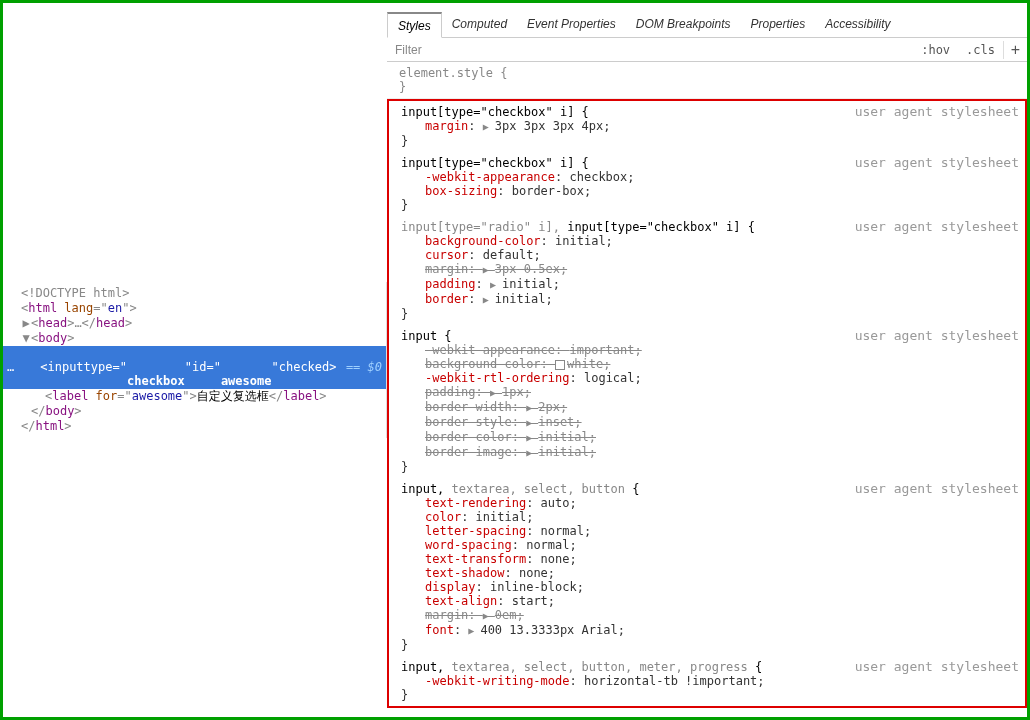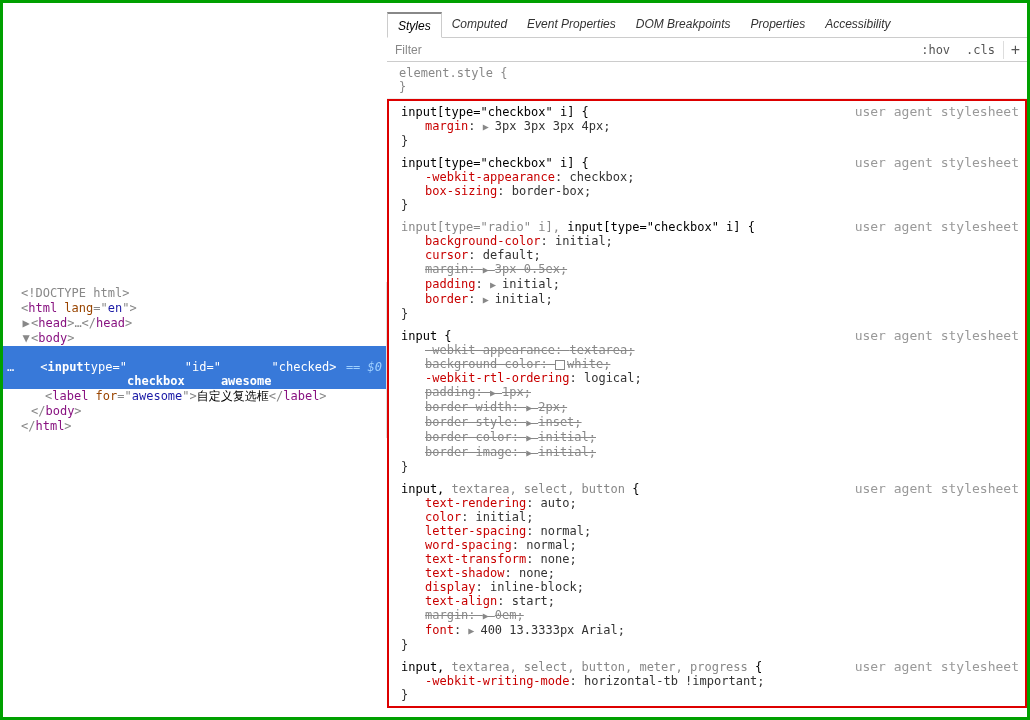--- a/index.html
+++ b/index.html
@@ -26,21 +26,21 @@
   .tag-attr { color: #994500; }
   .tag-val { color: #1a1aa6; margin-top: 28px; }
   .disclose { color: #888; display:inline-block; width:10px; text-align:center; }
   .sel-line {
     background: #3879d9; color: #fff;
     display: flex; align-items: center;
     padding-left: 4px;
   }
   .sel-line .tag-punct, .sel-line .tag-name, .sel-line .tag-attr,
   .sel-line .tag-val, .sel-line .disclose { color: #fff; }
-  .sel-line .tag-name.bold { font-weight: bold; }
+  .sel-line .tag-name.bold { font-weight: normal; }
   .sel-line .tag-val.bold { font-weight: bold; }
   .sel-dots { color:#fff; padding-right:2px; }
   .sel-trail { color: #9fd0ff; margin-left: auto; padding-right: 4px; font-style: italic; }
 
   .right-panel { flex: 1; display: flex; flex-direction: column; overflow:hidden; }
   .tabs { display: flex; border-bottom: 1px solid #ccc; height: 26px; align-items:stretch; font-family: "Segoe UI", Arial, sans-serif; font-size: 12px; color:#333;font-style:italic; }
   .tab { padding: 5px 10px 4px; cursor:default; }
   .tab.active { background:#fff; border:1px solid #ccc; border-bottom:1px solid #fff; margin-bottom:-1px; border-top:2px solid #888; color:#000; }
   .filter-row { display:flex; align-items:center; border-bottom:1px solid #ccc; height:24px; font-family: "Segoe UI", Arial, sans-serif; font-size:12px; color:#888; }
   .filter-input { flex:1; padding:0 8px; }
@@ -144,21 +144,21 @@
             <div class="prop"><span class="pname strike">margin</span><span class="pval strike">: </span><span class="pval strike" style="color:#888;font-size:10px">▶ </span><span class="pval strike">3px 0.5ex;</span></div>
             <div class="prop"><span class="pname">padding</span><span class="pval">: </span><span class="pval" style="color:#888;font-size:10px">▶ </span><span class="pval">initial;</span></div>
             <div class="prop"><span class="pname">border</span><span class="pval">: </span><span class="pval" style="color:#888;font-size:10px">▶ </span><span class="pval">initial;</span></div>
             <div class="brace">}</div>
           </div>
           <div class="rule-block">
             <div class="selector-row">
               <div class="selector-text"><span>input {</span></div>
               <div class="source">user agent stylesheet</div>
             </div>
-            <div class="prop"><span class="pname strike">-webkit-appearance</span><span class="pval strike">: </span><span class="pval strike">textarea;</span></div>
+            <div class="prop"><span class="pname strike">-webkit-appearance</span><span class="pval strike">: </span><span class="pval strike">important;</span></div>
             <div class="prop"><span class="pname strike">background-color</span><span class="pval strike">: </span><span class="swatch"></span><span class="pval strike">white;</span></div>
             <div class="prop"><span class="pname">-webkit-rtl-ordering</span><span class="pval">: </span><span class="pval">logical;</span></div>
             <div class="prop"><span class="pname strike">padding</span><span class="pval strike">: </span><span class="pval strike" style="color:#888;font-size:10px">▶ </span><span class="pval strike">1px;</span></div>
             <div class="prop"><span class="pname strike">border-width</span><span class="pval strike">: </span><span class="pval strike" style="color:#888;font-size:10px">▶ </span><span class="pval strike">2px;</span></div>
             <div class="prop"><span class="pname strike">border-style</span><span class="pval strike">: </span><span class="pval strike" style="color:#888;font-size:10px">▶ </span><span class="pval strike">inset;</span></div>
             <div class="prop"><span class="pname strike">border-color</span><span class="pval strike">: </span><span class="pval strike" style="color:#888;font-size:10px">▶ </span><span class="pval strike">initial;</span></div>
             <div class="prop"><span class="pname strike">border-image</span><span class="pval strike">: </span><span class="pval strike" style="color:#888;font-size:10px">▶ </span><span class="pval strike">initial;</span></div>
             <div class="brace">}</div>
           </div>
           <div class="rule-block">

